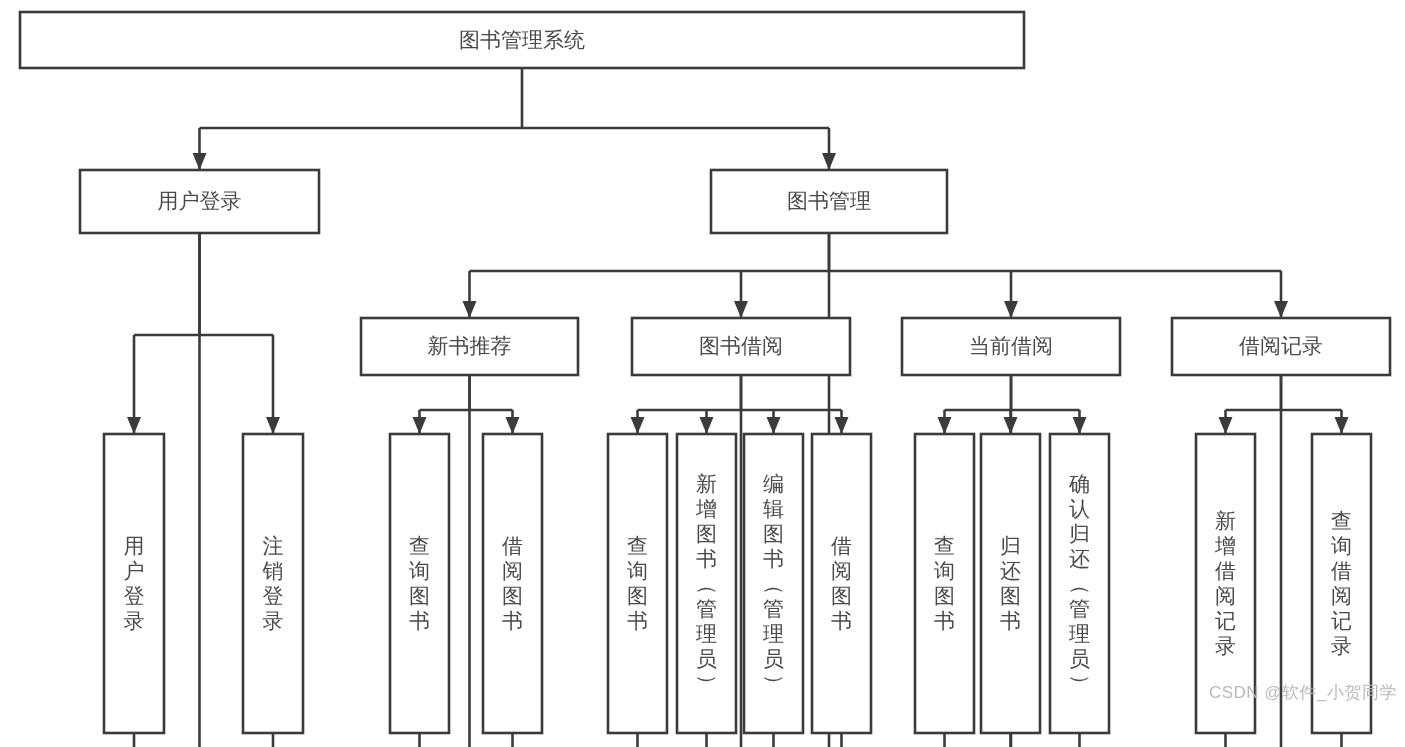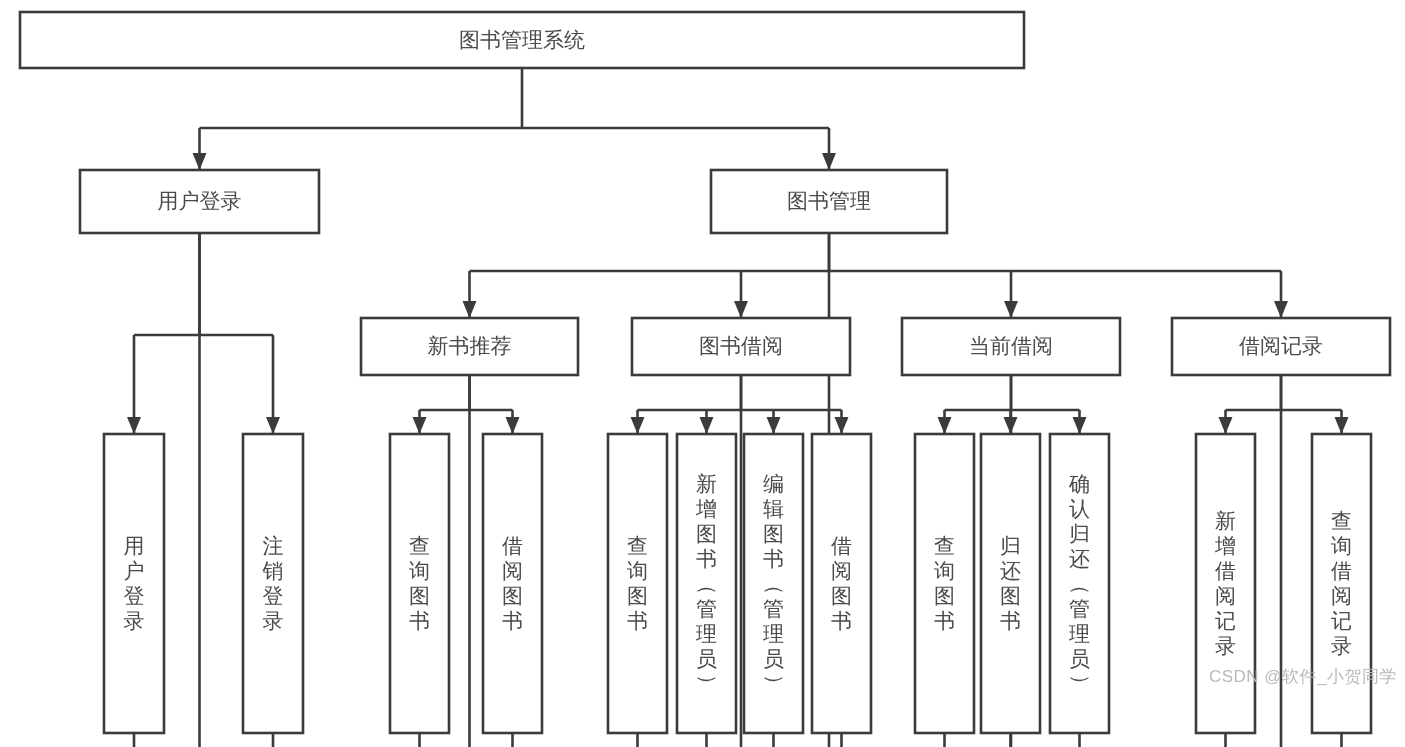--- a/index.html
+++ b/index.html
@@ -52,21 +52,21 @@
   .node-label-v {
     font-family: "Liberation Sans", "DejaVu Sans", sans-serif;
     fill: #4a4a4a;
     font-size: 21px;
     text-anchor: middle;
     white-space: pre;
   }
   .watermark {
     position: absolute;
     right: 8px;
-    bottom: 20px;
+    bottom: 4px;
     font-family: "Liberation Sans", "DejaVu Sans", sans-serif;
     font-size: 17px;
     color: #b9b9b9;
     letter-spacing: 0.5px;
     user-select: none;
   }
 </style>
 </head>
 <body>
 

